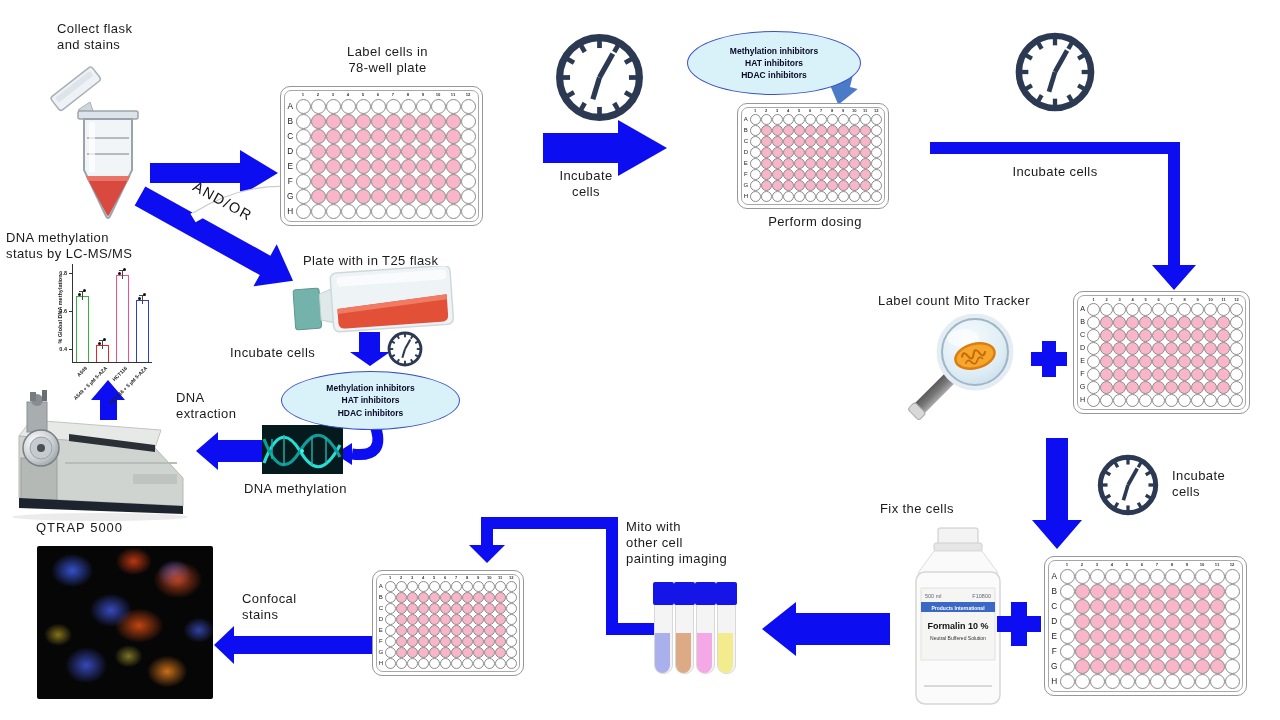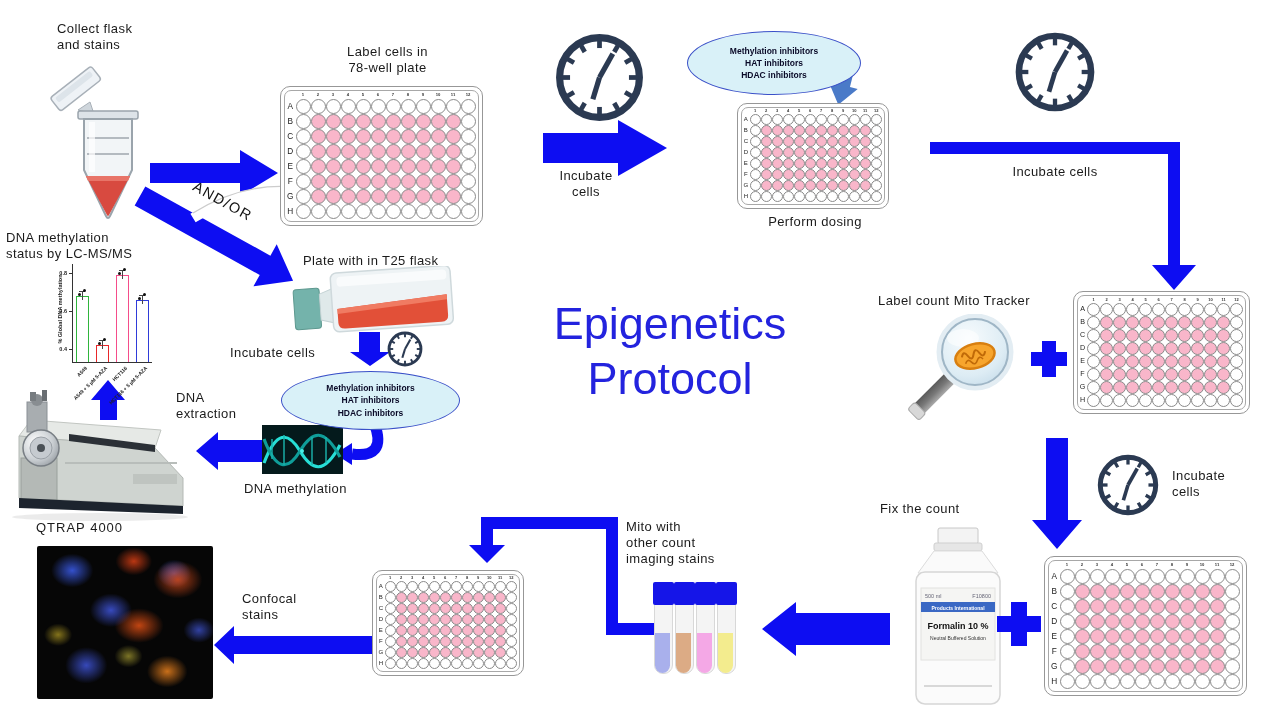--- a/index.html
+++ b/index.html
@@ -649,21 +649,21 @@
             <line x1="50" y1="50" x2="43" y2="73"></line>
           </g>
         </g>
       </svg></div>
   <div class="abs layer lbl" style="left:1172px;top:468px;">
     <span>Incubate</span>
       <span>cells</span>
   </div>
 
   <div class="abs layer lbl" style="left:880px;top:501px;white-space:nowrap;">
-    <span>Fix the count</span>
+    <span>Fix the cells</span>
   </div>
   <svg class="abs layer" style="left:900px;top:526px;" width="116" height="186" viewBox="0 0 116 186">
     <rect x="38" y="2" width="40" height="16" rx="2" fill="#f3f3f3" stroke="#c8c8c8"></rect>
     <rect x="34" y="17" width="48" height="8" rx="2" fill="#e6e6e6" stroke="#cfcfcf"></rect>
     <polygon points="34,25 82,25 98,47 18,47" fill="#fafafa" stroke="#dcdcdc"></polygon>
     <rect x="16" y="46" width="84" height="132" rx="9" fill="#fbfbfb" stroke="#d6d6d6" stroke-width="1.5"></rect>
     <rect x="21" y="62" width="74" height="72" fill="#f5f5f3" stroke="#e2e2e0"></rect>
     <text x="25" y="72" font-size="5.5" fill="#667">500 ml</text>
     <text x="91" y="72" font-size="5.5" fill="#667" text-anchor="end">F10800</text>
     <rect x="21" y="76" width="74" height="10" fill="#3a68c4"></rect>
@@ -813,22 +813,22 @@
           <div class="well" style="width:15px;height:15px;background:#fff"></div>
           <div class="well" style="width:15px;height:15px;background:#fff"></div>
           <div class="well" style="width:15px;height:15px;background:#fff"></div>
           <div class="well" style="width:15px;height:15px;background:#fff"></div>
         </div>
       </div>
     </div>
 
   <div class="abs layer lbl" style="left:626px;top:519px;">
     <span>Mito with</span>
-      <span>other count</span>
-      <span>imaging stains</span>
+      <span>other cell</span>
+      <span>painting imaging</span>
   </div>
   <div id="tubes" class="abs layer" style="left:654px;top:582px;">
     <div class="tube">
         <div class="body"></div>
         <div class="liq" style="background:#a9b0ec;"></div>
         <div class="cap"></div>
       </div>
     <div class="tube">
         <div class="body"></div>
         <div class="liq" style="background:#dcab85;"></div>
@@ -986,21 +986,21 @@
       </div>
     </div>
 
   <div class="abs layer lbl" style="left:242px;top:591px;">
     <span>Confocal</span>
       <span>stains</span>
   </div>
   <div id="confocal-img" class="abs layer" style="left:37px;top:546px;"></div>
 
   <div class="abs layer lbl" style="left:36px;top:520px;letter-spacing:1px;">
-    <span>QTRAP 4000</span>
+    <span>QTRAP 5000</span>
   </div>
   <svg class="abs layer" style="left:5px;top:390px;" width="185" height="132" viewBox="0 0 185 132">
     <defs>
       <radialGradient id="met" cx="35%" cy="35%" r="80%">
         <stop offset="0%" stop-color="#ffffff"></stop>
           <stop offset="60%" stop-color="#c9ced2"></stop>
           <stop offset="100%" stop-color="#8f959b"></stop>
       </radialGradient>
     </defs>
     <ellipse cx="95" cy="127" rx="88" ry="4" fill="#000" opacity=".08"></ellipse>
@@ -1119,18 +1119,14 @@
           </g>
         </g>
       </svg></div>
 
   <div class="abs layer bubble" style="left:281px;top:371px;width:177px;height:57px;">
     <span>Methylation inhibitors</span>
       <span>HAT inhibitors</span>
       <span>HDAC inhibitors</span>
   </div>
 
-  <div id="main-title" class="abs layer" style="color: rgb(35, 35, 222);">
-    <span>Epigenetics</span>
-      <span>Protocol</span>
-  </div>
 
 </div>
 
 </body></html>

